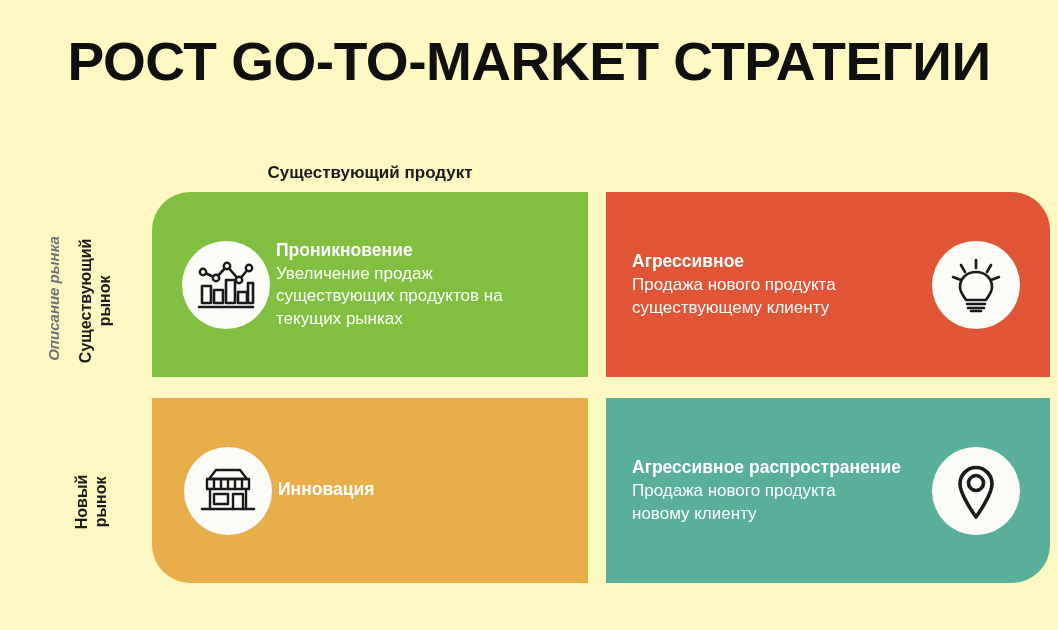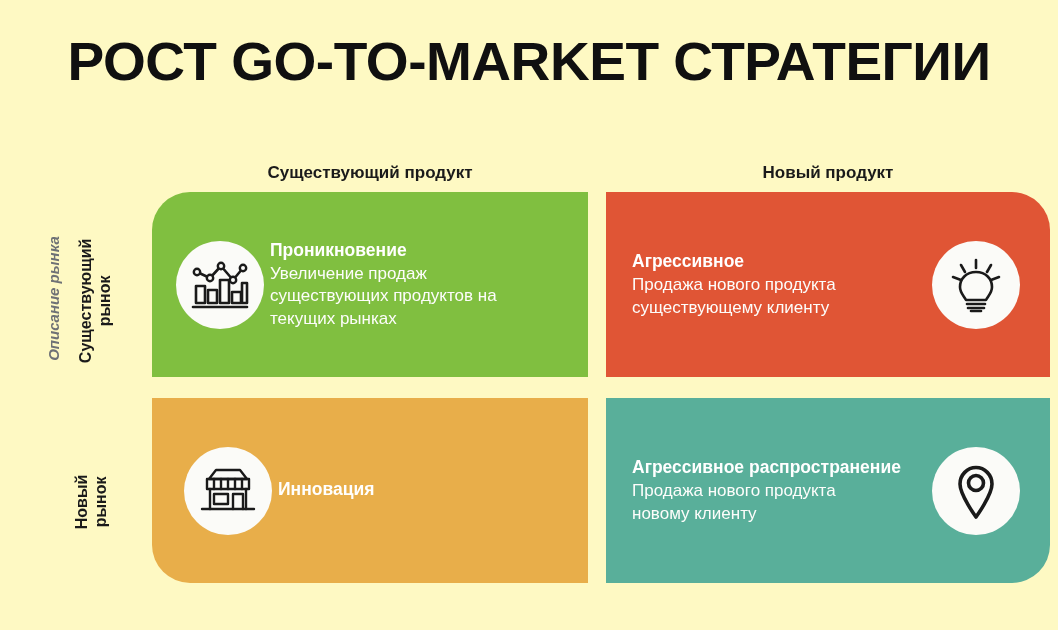--- a/index.html
+++ b/index.html
@@ -81,21 +81,21 @@
     transform-origin: center center;
   }
 
   
   .card {
     position: absolute;
     display: flex;
     align-items: center;
     overflow: hidden;
   }
-  .card.q1 { left: 152px;  top: 192px; width: 436px; height: 185px; background: #80bf40; border-radius: 38px 0 0 0; }
+  .card.q1 { left: 152px;  top: 192px; width: 436px; height: 185px; background: #80bf40; border-radius: 38px 0 0 0; padding-left: 6px; }
   .card.q2 { left: 606px;  top: 192px; width: 444px; height: 185px; background: #e05535; border-radius: 0 38px 0 0; }
   .card.q3 { left: 152px;  top: 398px; width: 436px; height: 185px; background: #e8ae4a; border-radius: 0 0 0 38px; padding-left: 8px; }
   .card.q4 { left: 606px;  top: 398px; width: 444px; height: 185px; background: #59af9a; border-radius: 0 0 38px 0; }
 
   .card-body { flex: 1 1 auto; padding: 0 14px; }
   .card.q1 .card-body, .card.q3 .card-body { padding-left: 6px; padding-right: 20px; }
   .card.q2 .card-body, .card.q4 .card-body { padding-left: 26px; padding-right: 6px; }
 
   .card-title {
     font-size: 17.5px;
@@ -125,21 +125,20 @@
   .icon-circle svg { display: block; }
 </style>
 </head>
 <body>
 
 <div class="page">
 
   <div class="title">РОСТ GO-TO-MARKET СТРАТЕГИИ</div>
 
   <div class="col-head left">Существующий продукт</div>
-  <div class="col-head right">Новый продукт</div>
 
   <div class="axis-label">Описание рынка</div>
 
   <div class="row-label r1">Существующий
 рынок</div>
   <div class="row-label r2">Новый
 рынок</div>
 
   <div class="card q1">
     <div class="icon-circle">

